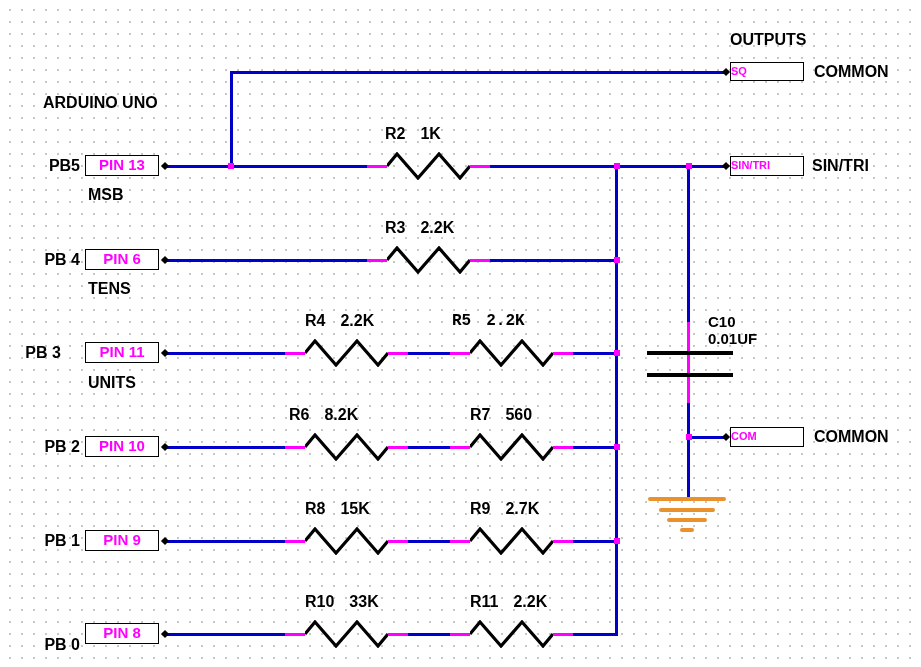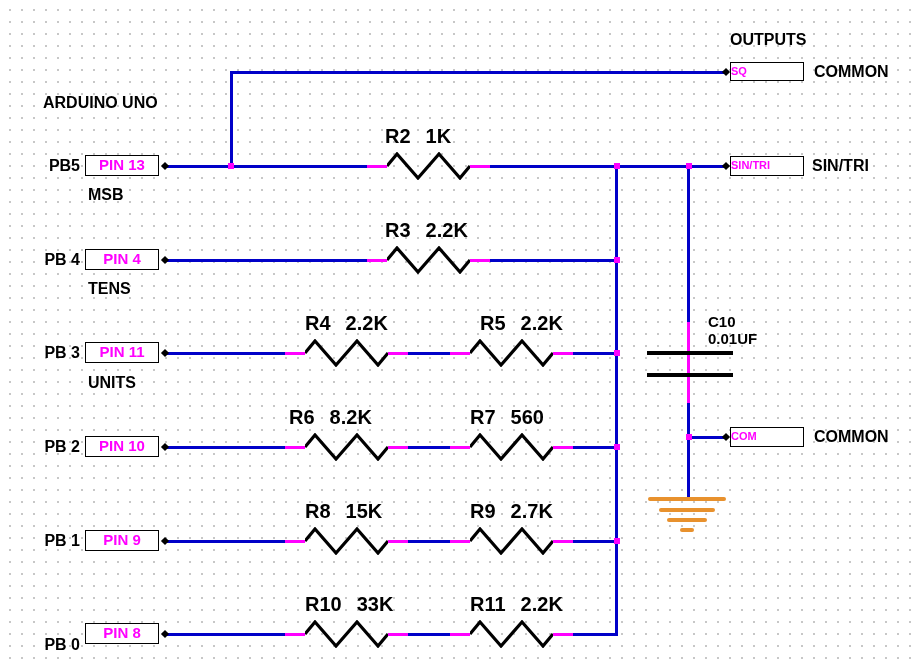--- a/index.html
+++ b/index.html
@@ -37,21 +37,21 @@
     border:1.5px solid #000; background:#fff;
     color:#FF00FF; font-weight:bold; font-size:11px;
     text-align:left; line-height:17px;
   }
   .portlabel { position:absolute; left:6px; width:74px; text-align:right; color:#000; font-weight:bold; font-size:16px; }
   .notelabel { position:absolute; left:88px; color:#000; font-weight:bold; font-size:16px; }
   .res { position:absolute; width:123px; height:28px; display:flex; align-items:center; }
   .res .lead { width:20px; height:3px; background:#FF00FF; }
   .res svg { display:block; }
   .res polyline { fill:none; stroke:#000; stroke-width:3.2; stroke-linejoin:miter; }
-  .rlabel { position:absolute; color:#000; font-weight:bold; font-size:20px; white-space:nowrap; }
+  .rlabel { position:absolute; color:#000; font-weight:bold; font-size:16px; white-space:nowrap; }
   .rlabel .rv { margin-left:15px; }
   .plate { position:absolute; left:647px; width:86px; height:3.5px; background:#000; }
   .gbar { position:absolute; height:4px; background:#E8912D; border-radius:2px; }
   .diamond { position:absolute; width:8px; height:8px; background:#000; transform:rotate(45deg) scale(0.72); }
 </style>
 </head>
 <body>
 
 <div id="canvas">
 
@@ -134,21 +134,21 @@
   <div class="rlabel" style="left:305px; top:312px;">
     <span>R4</span><span class="rv">2.2K</span>
   </div>
   <div class="res" style="left:450px; top:339px;">
     <div class="lead"></div>
     <svg width="83" height="28">
         <polyline points="0,14 10,2 31,26 52,2 73,26 83,14"></polyline>
       </svg>
     <div class="lead"></div>
   </div>
-  <div class="rlabel" style="left:480px; top:312px;">
+  <div class="rlabel" style="left:452px; top:312px;font-family:Liberation Mono, monospace;">
     <span>R5</span><span class="rv">2.2K</span>
   </div>
 
   <div class="res" style="left:285px; top:433px;">
     <div class="lead"></div>
     <svg width="83" height="28">
         <polyline points="0,14 10,2 31,26 52,2 73,26 83,14"></polyline>
       </svg>
     <div class="lead"></div>
   </div>
@@ -207,25 +207,25 @@
   <div class="rlabel" style="left:470px; top:593px;">
     <span>R11</span><span class="rv">2.2K</span>
   </div>
 
   <div class="portlabel" style="top:157px;">PB5</div>
   <div class="pinbox" style="top:155px;">PIN 13</div>
   <div class="diamond" style="left:161px; top:162px;"></div>
   <div class="notelabel" style="top:186px;">MSB</div>
 
   <div class="portlabel" style="top:251px;">PB 4</div>
-  <div class="pinbox" style="top:249px;">PIN 4</div>
+  <div class="pinbox" style="top:249px;">PIN 6</div>
   <div class="diamond" style="left:161px; top:256px;"></div>
   <div class="notelabel" style="top:280px;">TENS</div>
 
-  <div class="portlabel" style="top:344px;">PB 3</div>
+  <div class="portlabel" style="top:344px;text-align:center;">PB 3</div>
   <div class="pinbox" style="top:342px;">PIN 11</div>
   <div class="diamond" style="left:161px; top:349px;"></div>
   <div class="notelabel" style="top:374px;">UNITS</div>
 
   <div class="portlabel" style="top:438px;">PB 2</div>
   <div class="pinbox" style="top:436px;">PIN 10</div>
   <div class="diamond" style="left:161px; top:443px;"></div>
 
   <div class="portlabel" style="top:532px;">PB 1</div>
   <div class="pinbox" style="top:530px;">PIN 9</div>

